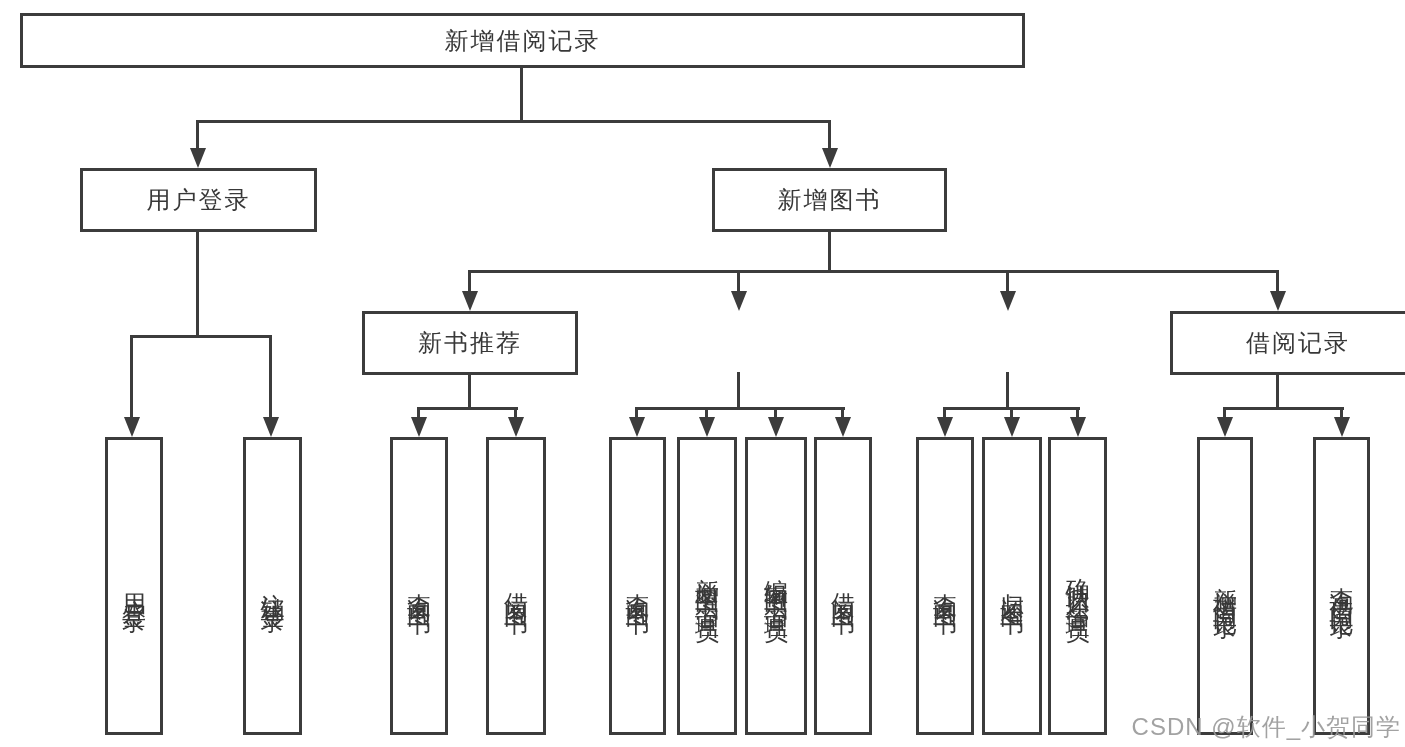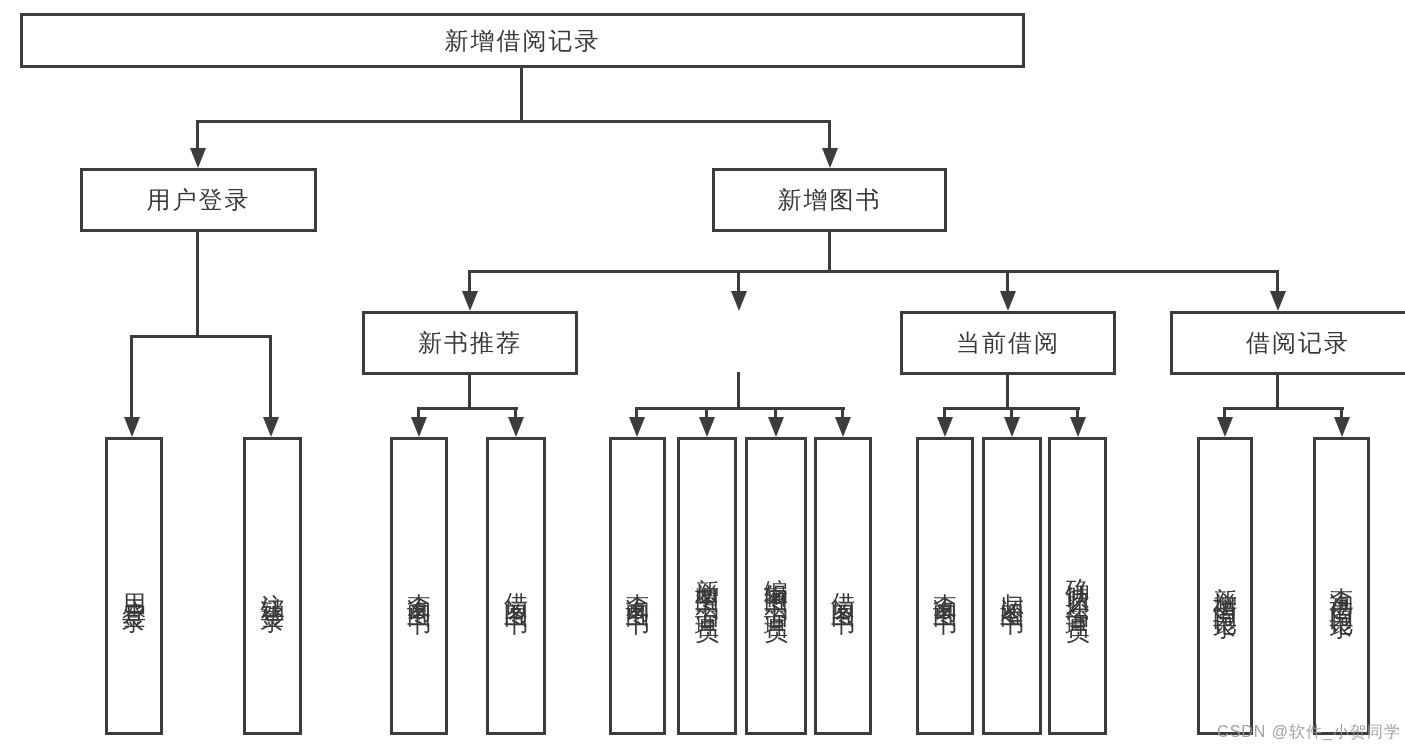--- a/index.html
+++ b/index.html
@@ -18,21 +18,21 @@
   }
   .vline,.hline{position:absolute;background:#3c3c3c;}
   .vline{width:3px;}
   .hline{height:3px;}
   .arr{
     position:absolute;width:0;height:0;
     border-left:8px solid transparent;border-right:8px solid transparent;
     border-top:20px solid #3c3c3c;
   }
   .watermark{
-    position:absolute;right:4px;bottom:4px;font-size:16px;
+    position:absolute;right:4px;bottom:4px;font-size:24px;
     color:rgba(154,154,154,0.92);letter-spacing:1px;z-index:10;white-space:nowrap;
   }
 </style>
 </head>
 <body>
 
 <div class="canvas">
 
   <div class="box" style="left:20px;top:13px;width:1005px;height:55px;">
     <span class="hlabel">新增借阅记录</span>
@@ -65,23 +65,20 @@
   <div class="arr" style="left:462px;top:291px;"></div>
   <div class="vline" style="left:737px;top:270px;height:23px;"></div>
   <div class="arr" style="left:731px;top:291px;"></div>
   <div class="vline" style="left:1006px;top:270px;height:23px;"></div>
   <div class="arr" style="left:1000px;top:291px;"></div>
   <div class="vline" style="left:1276px;top:270px;height:23px;"></div>
   <div class="arr" style="left:1270px;top:291px;"></div>
 
   <div class="box" style="left:362px;top:311px;width:216px;height:64px;">
     <span class="hlabel">新书推荐</span>
-  </div>
-  <div class="box" style="left:900px;top:311px;width:216px;height:64px;">
-    <span class="hlabel">当前借阅</span>
   </div>
   <div class="box" style="left:1170px;top:311px;width:256px;height:64px;">
     <span class="hlabel">借阅记录</span>
   </div>
 
   <div class="vline" style="left:468px;top:372px;height:35px;"></div>
   <div class="hline" style="left:417px;top:407px;width:101px;"></div>
   <div class="vline" style="left:417px;top:407px;height:12px;"></div>
   <div class="arr" style="left:411px;top:417px;"></div>
   <div class="vline" style="left:514px;top:407px;height:12px;"></div>

